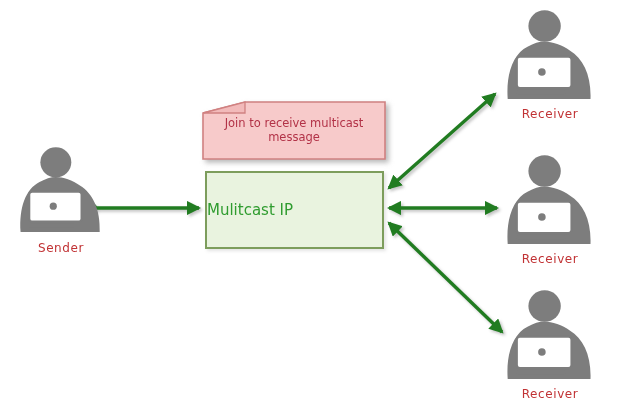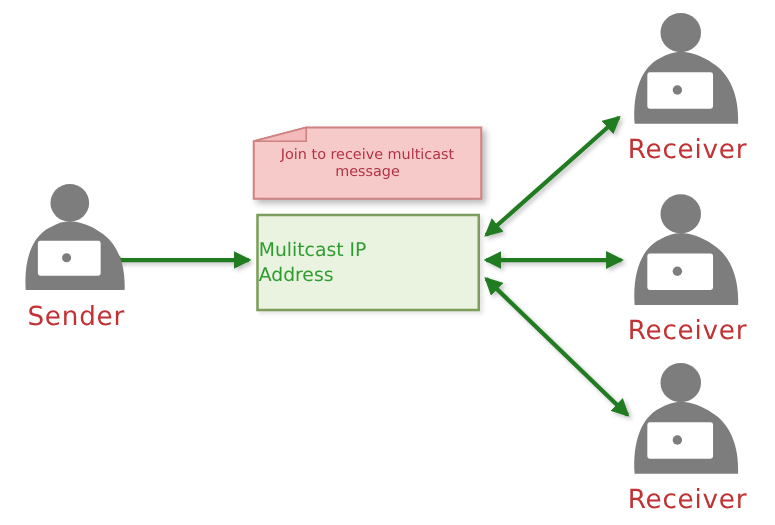--- a/index.html
+++ b/index.html
@@ -5,21 +5,21 @@
   html,body{margin:0;padding:0;background:#fff;}
   .canvas{
     position:relative;width:616px;height:420px;background:#fff;overflow:hidden;
     font-family:"DejaVu Sans","Liberation Sans",sans-serif;
   }
   .abs{position:absolute;}
   
   .actor{position:absolute;display:flex;flex-direction:column;align-items:center;}
   .actor svg.person{display:block;}
   .actor-label{
-    margin-top:3px;font-size:21px;letter-spacing:.6px;
+    margin-top:3px;font-size:12px;letter-spacing:.6px;
     color:var(--label-red,#c13234);white-space:nowrap;
   }
   
   .note{left:201px;top:97px;width:186px;height:65px;}
   .note svg{position:absolute;left:0;top:0;filter:drop-shadow(3px 3px 2.5px rgba(130,130,130,.55));}
   .note-text{
     position:absolute;left:8px;top:19px;width:170px;text-align:center;
     font-size:11.5px;line-height:14px;color:var(--note-text,#b23247);
   }
   
@@ -69,21 +69,20 @@
   <div class="abs note">
     <svg width="186" height="65">
       <polygon points="2,16 44,5 184,5 184,62 2,62" style="fill:var(--note-fill,#f7caca);stroke:var(--note-border,#d08181)" stroke-width="1.6"></polygon>
       <polygon points="2,16 44,5 44,16" style="fill:var(--note-fold-fill,#f2baba);stroke:var(--note-border,#d08181)" stroke-width="1.3"></polygon>
     </svg>
     <div class="note-text">Join to receive multicast message</div>
   </div>
 
   <div class="abs mbox">
     <span>Mulitcast IP</span>
-    <span>Address</span>
   </div>
 
   <div class="actor" style="left:15px;top:140px;width:92px;">
     <svg class="person" width="86" height="98">
         <use href="#person-laptop"></use>
       </svg>
     <div class="actor-label">Sender</div>
   </div>
 
   <div class="actor" style="left:502px;top:4px;width:96px;">

